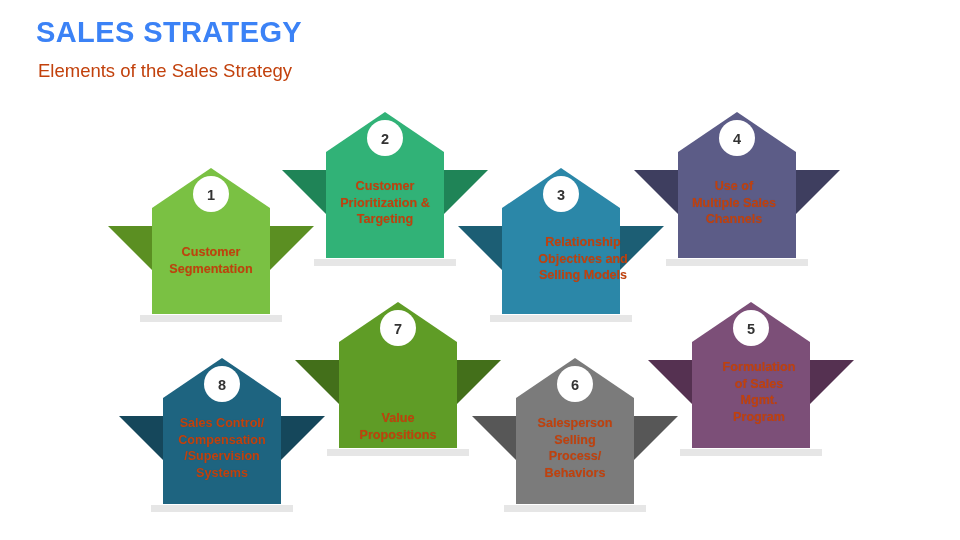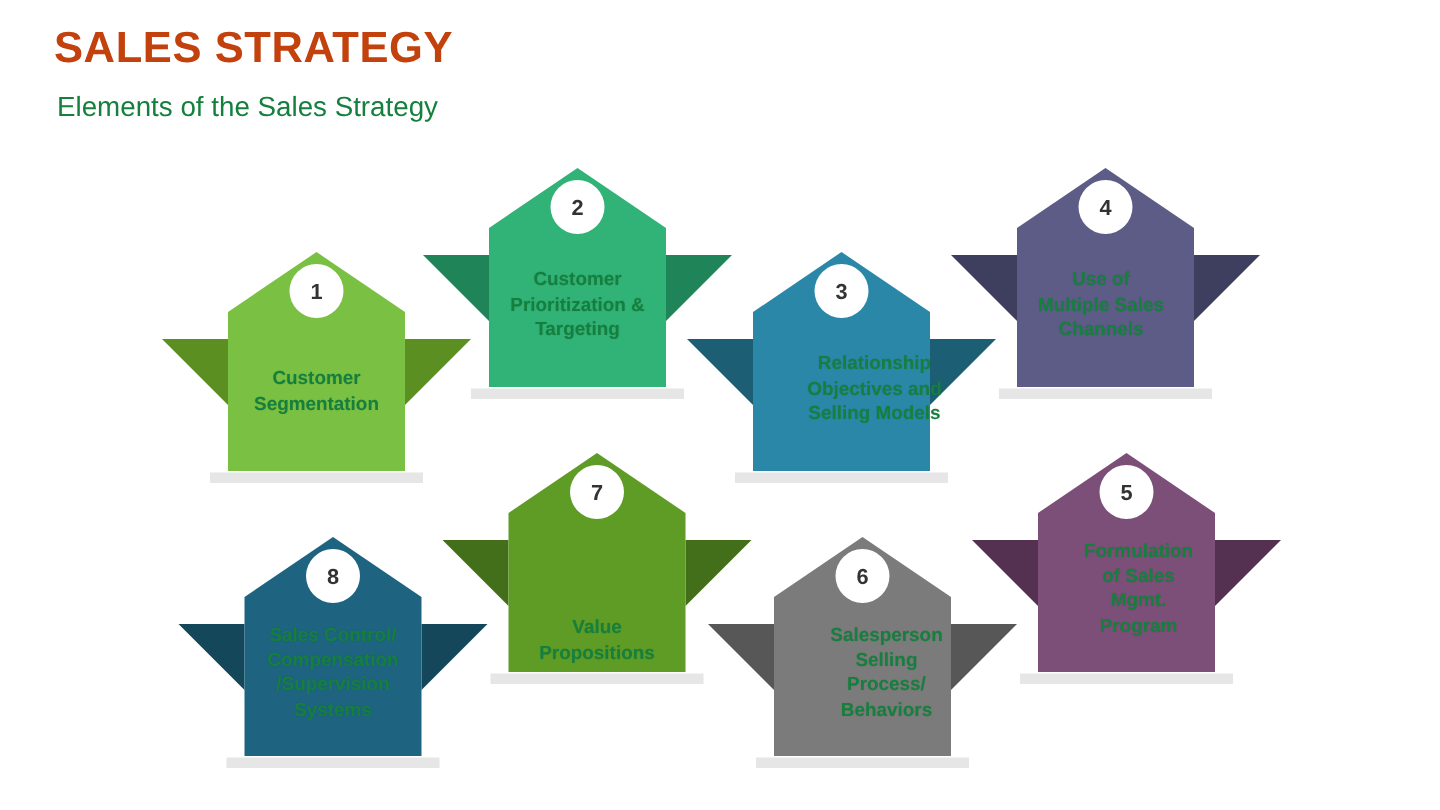--- a/index.html
+++ b/index.html
@@ -23,31 +23,31 @@
     background: #ffffff;
   }
 
   
   #page-title {
     position: absolute;
     left: 36px;
     top: 16px;
     font-size: 29px;
     font-weight: bold;
-    color: #c2410c;
+    color: #3b82f6;
     letter-spacing: 0.4px;
     white-space: nowrap;
   }
   #page-subtitle {
     position: absolute;
     left: 38px;
     top: 60px;
     font-size: 18.5px;
     font-weight: normal;
-    color: #15803d;
+    color: #c2410c;
     white-space: nowrap;
   }
 
   
   #diagram {
     position: absolute;
     left: 0;
     top: 0;
     width: 960px;
     height: 540px;
@@ -62,21 +62,21 @@
   .node-svg {
     position: absolute;
     left: 0;
     top: 0;
     overflow: visible;
   }
 
   .node-label {
     position: absolute;
     text-align: center;
-    color: #15803d;
+    color: #c2410c;
     font-weight: bold;
     font-size: 12.6px;
     line-height: 16.6px;
     white-space: pre-line;
     pointer-events: none;
     text-shadow: 0 0 1px rgba(0,0,0,0.12);
   }
 
   .badge-num {
     position: absolute;
@@ -165,21 +165,21 @@
       </div>
       <div class="node" style="left: 516px; top: 358px;">
         <svg class="node-svg" width="218" height="172" style="left: -50px; top: 0px;">
           <rect x="38" y="147" width="142" height="7" fill="#e6e6e6"></rect>
           <polygon points="6,58 50,58 50,102" fill="#575757"></polygon>
           <polygon points="212,58 168,58 168,102" fill="#575757"></polygon>
           <polygon points="109,0 168,40 168,146 50,146 50,40" fill="#7b7b7b"></polygon>
           <circle cx="109" cy="26" r="18" fill="#ffffff"></circle>
         </svg>
         <div class="badge-num" style="left: 39px; top: 20px; width: 40px; color: rgb(51, 51, 51);">6</div>
-        <div class="node-label" style="left: 16px; top: 57px; width: 118px;">Salesperson
+        <div class="node-label" style="left: 0px; top: 57px; width: 118px;">Salesperson
 Selling
 Process/
 Behaviors</div>
       </div>
       <div class="node" style="left: 339px; top: 302px;">
         <svg class="node-svg" width="218" height="172" style="left: -50px; top: 0px;">
           <rect x="38" y="147" width="142" height="7" fill="#e6e6e6"></rect>
           <polygon points="6,58 50,58 50,102" fill="#436f1a"></polygon>
           <polygon points="212,58 168,58 168,102" fill="#436f1a"></polygon>
           <polygon points="109,0 168,40 168,146 50,146 50,40" fill="#5f9c26"></polygon>

